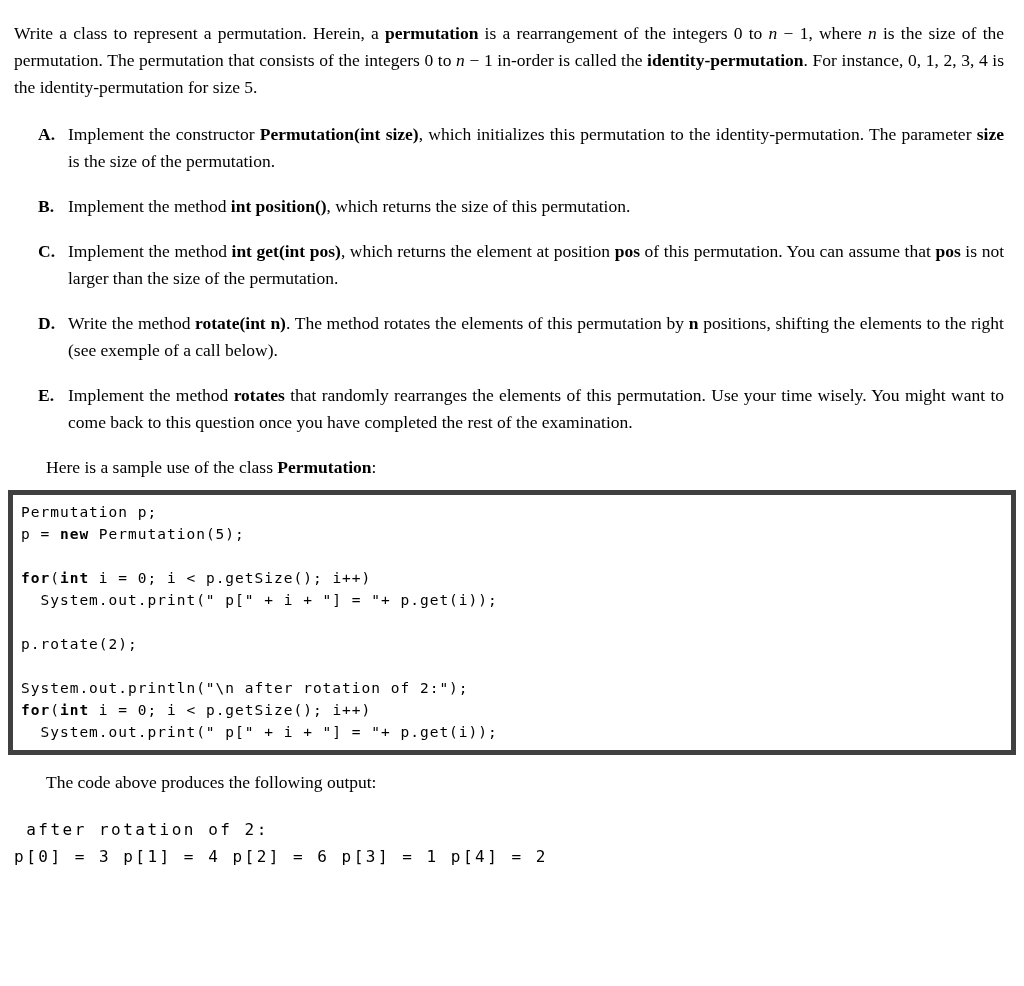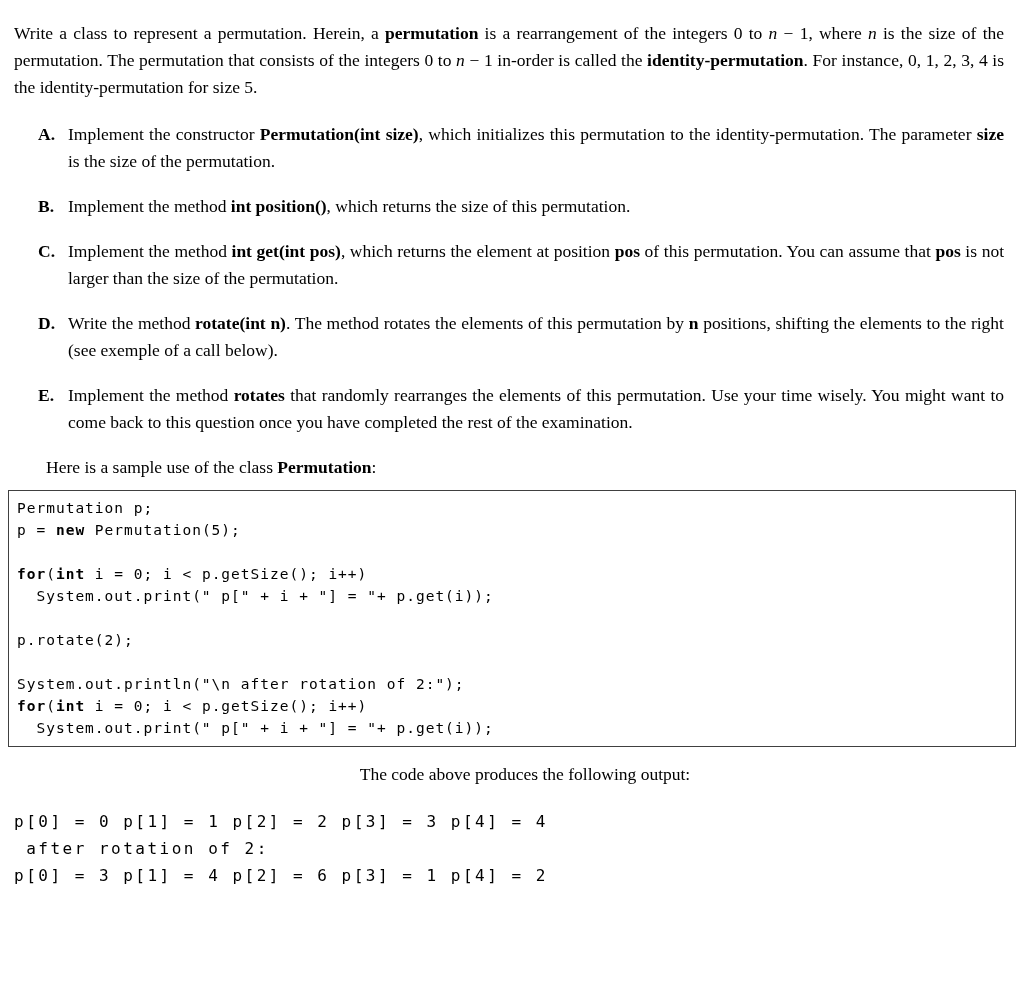--- a/index.html
+++ b/index.html
@@ -44,36 +44,35 @@
   }
   .item-text {
     flex: 1;
     text-align: justify;
   }
   .sample-intro {
     margin-top: 2px;
     margin-bottom: 9px;
   }
   .code-box {
-    border: 1px solid #404040;
+    border: 5px solid #404040;
     margin: 0 -12px 0 -6px;
     padding: 6px 8px 7px 8px;
     font-family: "DejaVu Sans Mono", "Liberation Mono", monospace;
     font-size: 14.5px;
     line-height: 22px;
     letter-spacing: 1px;
   }
   .code-line {
     white-space: pre;
     min-height: 22px;
   }
   .output-intro {
     margin-top: 14px;
     margin-bottom: 20px;
-    text-align: center;
   }
   .output {
     font-family: "DejaVu Sans Mono", "Liberation Mono", monospace;
     font-size: 16px;
     line-height: 27px;
     letter-spacing: 2.5px;
   }
   .output-line {
     white-space: pre;
     min-height: 27px;
@@ -124,18 +123,17 @@
     <div class="code-line"><span>p.rotate(2);</span></div>
     <div class="code-line"><span></span></div>
     <div class="code-line"><span>System.out.println("\n after rotation of 2:");</span></div>
     <div class="code-line"><span class="b">for</span><span>(</span><span class="b">int</span><span> i = 0; i &lt; p.getSize(); i++)</span></div>
     <div class="code-line"><span>  System.out.print(" p[" + i + "] = "+ p.get(i));</span></div>
   </div>
 
   <p class="para indent output-intro"><span>The code above produces the following output:</span></p>
 
   <div class="output">
-    <div class="output-line">p[0] = 0 p[1] = 1 p[2] = 2 p[3] = 3 p[4] = 4</div>
     <div class="output-line"> after rotation of 2:</div>
     <div class="output-line">p[0] = 3 p[1] = 4 p[2] = 6 p[3] = 1 p[4] = 2</div>
   </div>
 
 </div>
 
 </body></html>

